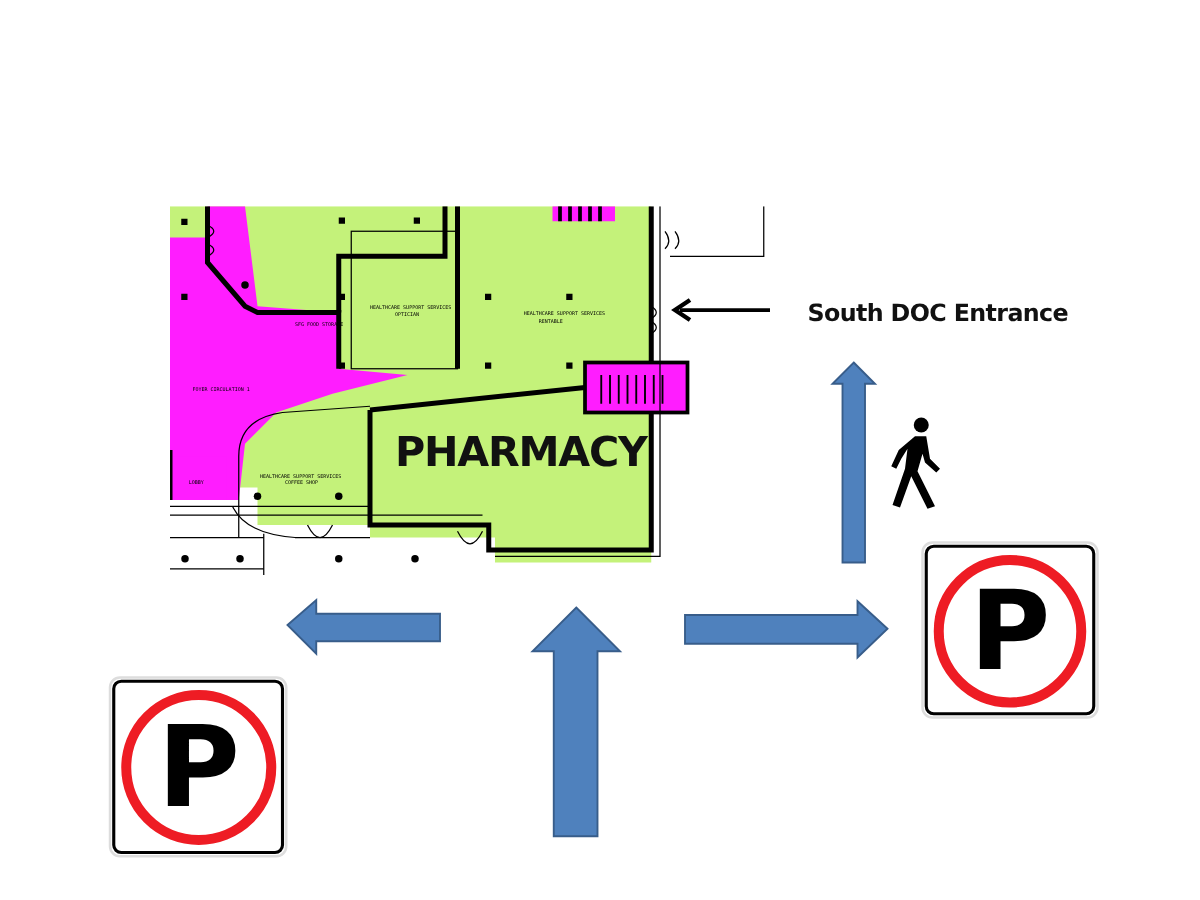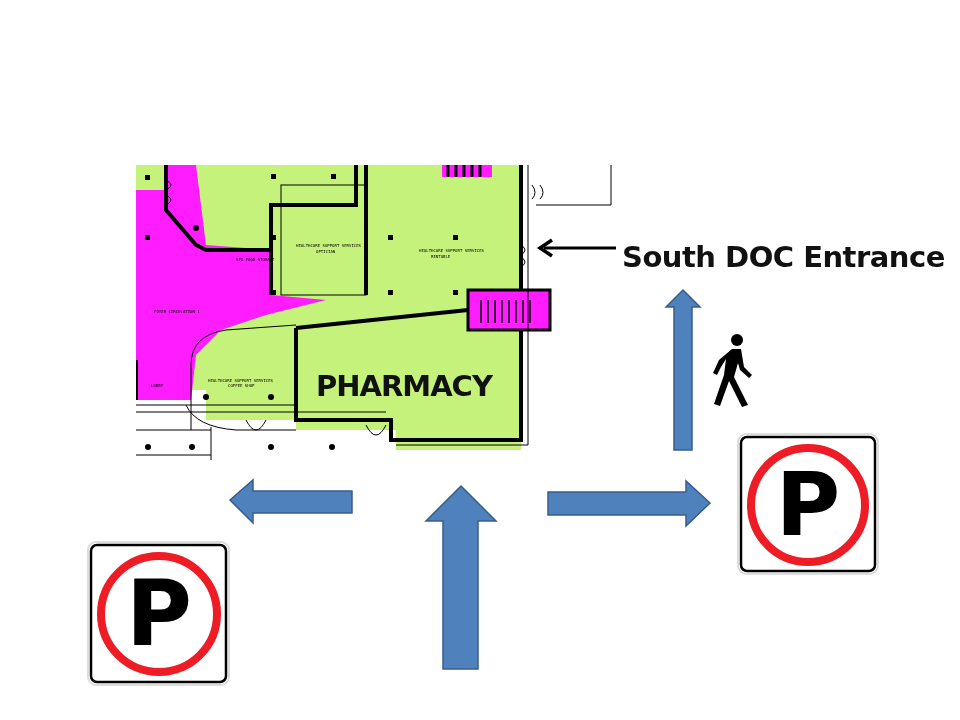--- a/index.html
+++ b/index.html
@@ -1,20 +1,20 @@
 <!DOCTYPE html>
 <html><head>
 <meta charset="utf-8">
 <style>
   html, body { margin: 0; padding: 0; }
   body { width: 960px; height: 720px; background: #ffffff; position: relative; overflow: hidden; font-family: "Liberation Sans", sans-serif; }
   .abs { position: absolute; }
   #floorplan { left: 136px; top: 165px; width: 478px; height: 295px; }
-  #entrance-label { left: 622px; top: 240px; font-size: 29px; font-weight: bold; color: #111; white-space: nowrap; font-family: "DejaVu Sans", sans-serif; letter-spacing: -0.5px; }
-  #pharmacy-label { left: 316px; top: 369px; font-size: 29px; font-weight: bold; color: #111; font-family: "DejaVu Sans", sans-serif; letter-spacing: -1px; }
+  #entrance-label { left: 646px; top: 240px; font-size: 19px; font-weight: bold; color: #111; white-space: nowrap; font-family: "DejaVu Sans", sans-serif; letter-spacing: -0.5px; }
+  #pharmacy-label { left: 316px; top: 342px; font-size: 33px; font-weight: bold; color: #111; font-family: "DejaVu Sans", sans-serif; letter-spacing: -1px; }
   .sign { position: absolute; }
   .plan-text { font-size: 4px; font-family: "DejaVu Sans Mono", monospace; fill: #000; }
 </style>
 </head>
 <body>
 
 <svg id="floorplan" class="abs" viewBox="0 0 478 295" width="478" height="295">
   <rect x="0" y="0" width="478" height="295" fill="#ffffff"></rect>
 
   <polygon points="0,0 385,0 385,285 260,285 260,265 160,265 160,255 70,255 70,225 0,225" fill="#c4f27a"></polygon>

